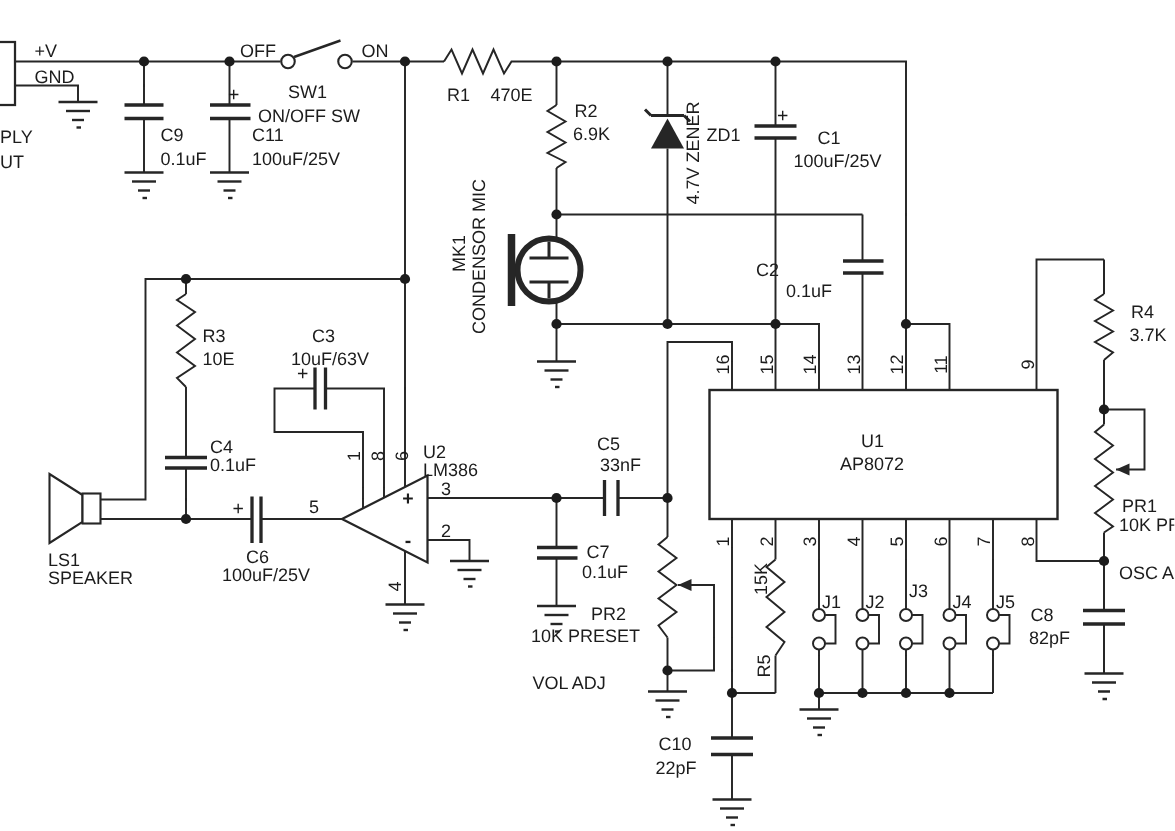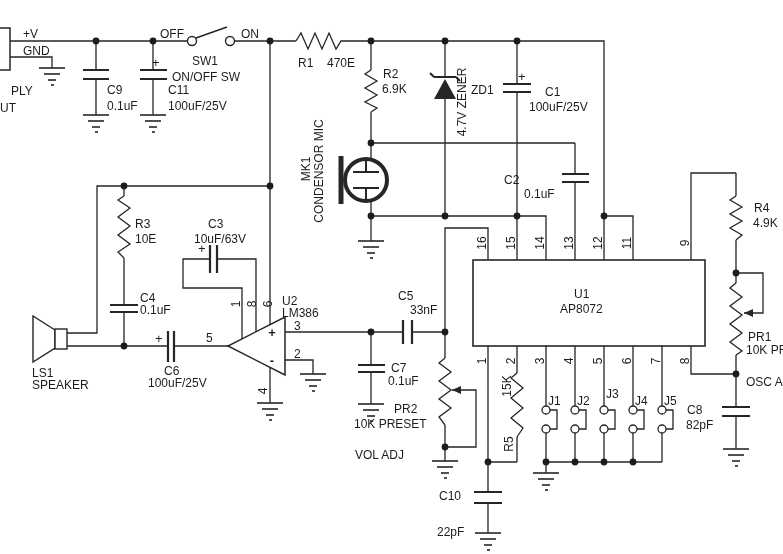--- a/index.html
+++ b/index.html
@@ -186,21 +186,21 @@
     <g>
           <circle cx="662" cy="410" r="4"></circle>
           <circle cx="662" cy="429" r="4"></circle>
           <path d="M666,410 H673 V429 H666" fill="none"></path>
         </g>
   </g>
 </svg>
 
 <div class="lbl" style="left:23px;top:28px">+V</div>
 <div class="lbl" style="left:23px;top:45px">GND</div>
-<div class="lbl" style="left:11px;top:85px">PLY</div>
+<div class="lbl" style="left:0px;top:85px">PLY</div>
 <div class="lbl" style="left:0px;top:102px">UT</div>
 
 <div class="lbl" style="left:160px;top:28px">OFF</div>
 <div class="lbl" style="left:241px;top:28px">ON</div>
 <div class="lbl" style="left:192px;top:55px">SW1</div>
 <div class="lbl" style="left:172px;top:71px">ON/OFF SW</div>
 
 <div class="lbl" style="left:107px;top:84px">C9</div>
 <div class="lbl" style="left:107px;top:100px">0.1uF</div>
 <div class="lbl" style="left:168px;top:84px">C11</div>
@@ -248,21 +248,21 @@
 <div class="lbl ctr sign" style="left:272px;top:360px">-</div>
 
 <div class="lbl" style="left:32px;top:367px">LS1</div>
 <div class="lbl" style="left:32px;top:379px">SPEAKER</div>
 
 <div class="lbl" style="left:164px;top:365px">C6</div>
 <div class="lbl" style="left:148px;top:377px">100uF/25V</div>
 <div class="lbl psign" style="left:155px;top:332px">+</div>
 
 <div class="lbl" style="left:398px;top:290px">C5</div>
-<div class="lbl" style="left:410px;top:304px">33nF</div>
+<div class="lbl" style="left:400px;top:304px">33nF</div>
 <div class="lbl" style="left:391px;top:362px">C7</div>
 <div class="lbl" style="left:388px;top:375px">0.1uF</div>
 
 <div class="lbl" style="left:394px;top:403px">PR2</div>
 <div class="lbl" style="left:354px;top:418px">10K PRESET</div>
 <div class="lbl" style="left:355px;top:449px">VOL ADJ</div>
 
 <div class="lbl" style="left:574px;top:288px">U1</div>
 <div class="lbl" style="left:560px;top:303px">AP8072</div>
 
@@ -280,30 +280,30 @@
 <div class="lbl rot" style="left:569px;top:361px">4</div>
 <div class="lbl rot" style="left:598px;top:361px">5</div>
 <div class="lbl rot" style="left:627px;top:361px">6</div>
 <div class="lbl rot" style="left:656px;top:361px">7</div>
 <div class="lbl rot" style="left:685px;top:361px">8</div>
 
 <div class="lbl rot" style="left:507px;top:386px">15K</div>
 <div class="lbl rot" style="left:509px;top:444px">R5</div>
 
 <div class="lbl" style="left:439px;top:490px">C10</div>
-<div class="lbl" style="left:437px;top:526px">22pF</div>
+<div class="lbl" style="left:437px;top:506px">22pF</div>
 
 <div class="lbl" style="left:548px;top:395px">J1</div>
 <div class="lbl" style="left:577px;top:395px">J2</div>
 <div class="lbl" style="left:606px;top:388px">J3</div>
 <div class="lbl" style="left:635px;top:395px">J4</div>
 <div class="lbl" style="left:664px;top:395px">J5</div>
 
 <div class="lbl" style="left:754px;top:202px">R4</div>
-<div class="lbl" style="left:753px;top:217px">4.9K</div>
+<div class="lbl" style="left:753px;top:217px">3.7K</div>
 
 <div class="lbl" style="left:748px;top:331px">PR1</div>
 <div class="lbl" style="left:746px;top:344px">10K PRESET</div>
 <div class="lbl" style="left:746px;top:376px">OSC ADJ</div>
 
 <div class="lbl" style="left:687px;top:404px">C8</div>
 <div class="lbl" style="left:686px;top:419px">82pF</div>
 
 </div>
 

